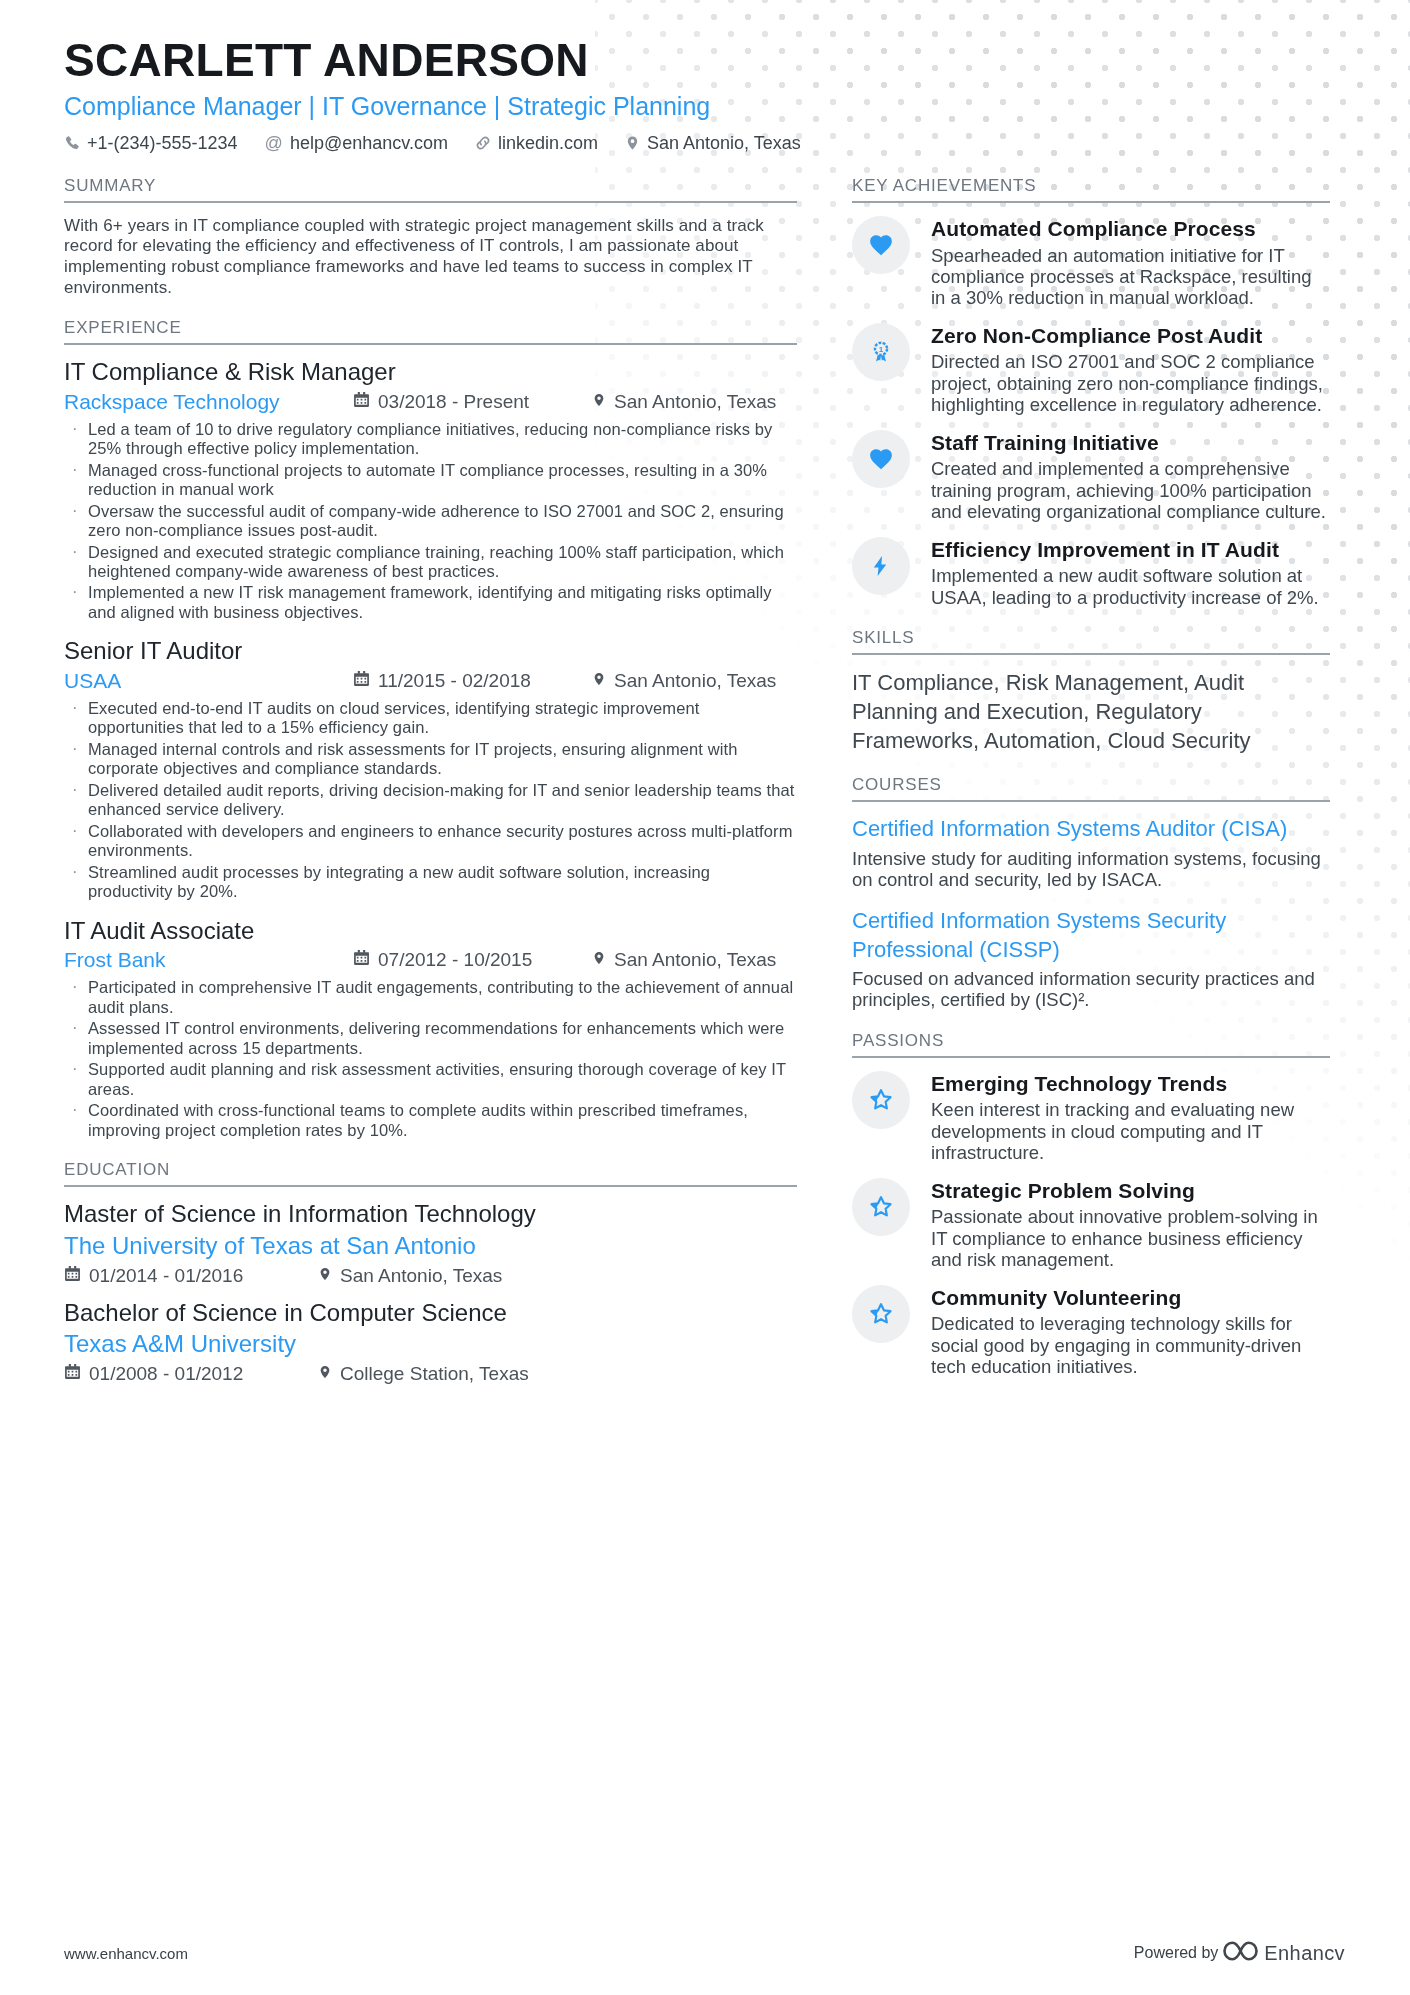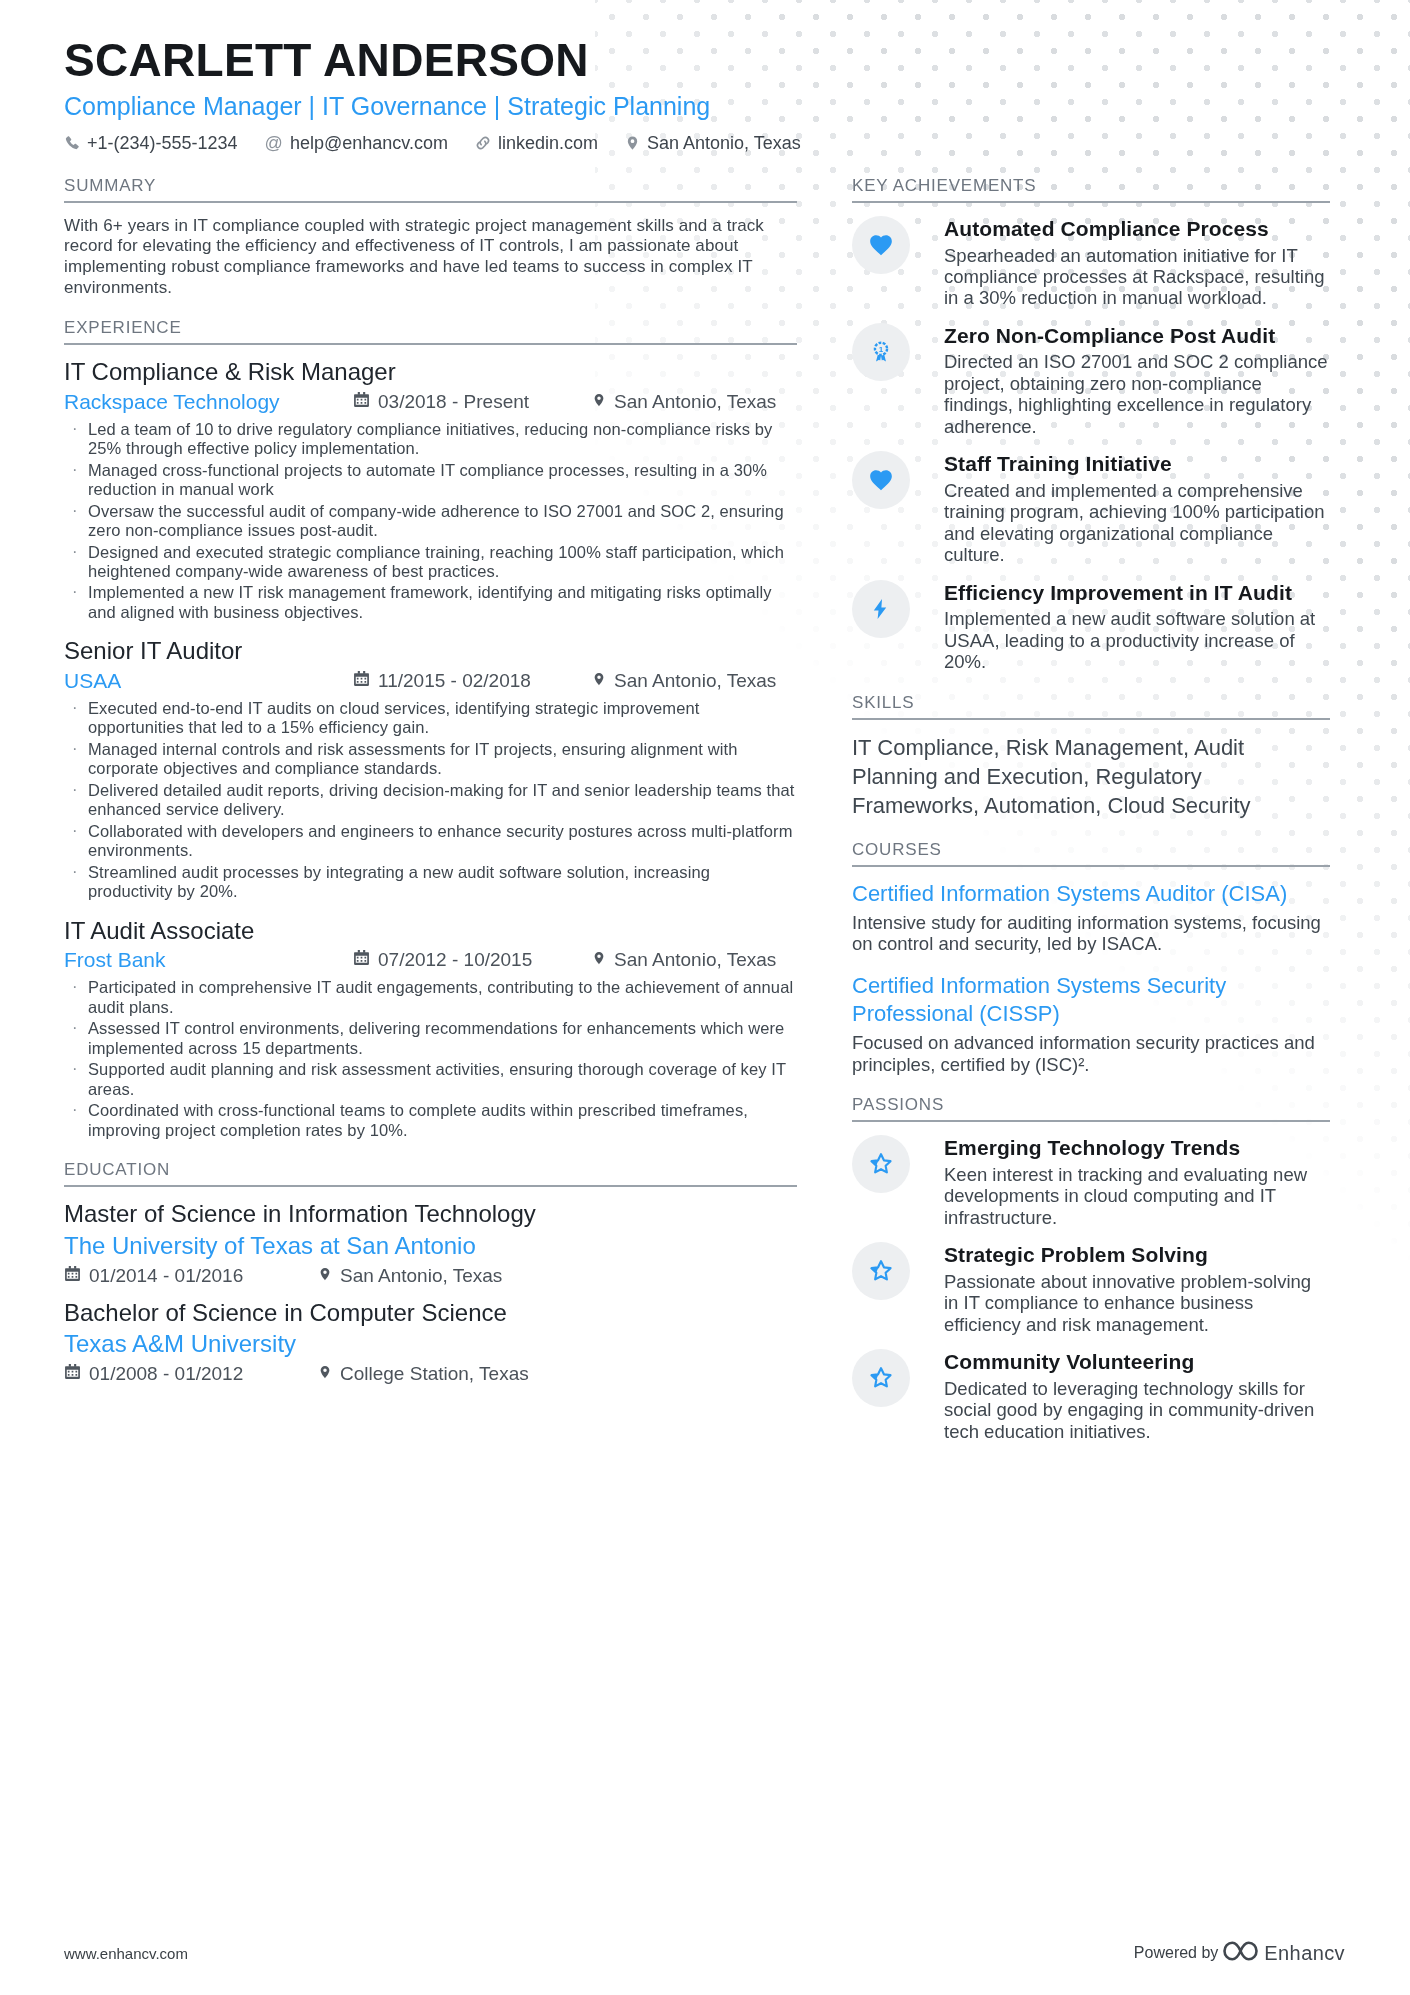--- a/index.html
+++ b/index.html
@@ -55,21 +55,21 @@
   }
   ul.bullets li::before { content:"·"; position:absolute; left:8px; top:-1px; color:#878e96; }
 
   
   .degree { margin-bottom:12px; }
   .school { font-size:24px; font-weight:500; color:#2b9af3; margin-bottom:5px; }
   .edu-meta { display:flex; align-items:center; font-size:19px; color:#4b525a; }
   .edu-date { width:254px; flex:none; }
 
   
-  .ach { display:flex; gap:34px; margin-bottom:14px; }
+  .ach { display:flex; gap:21px; margin-bottom:14px; }
   .ach-icon {
     width:58px; height:58px; flex:none; border-radius:50%; background:#edeff1;
     display:flex; align-items:center; justify-content:center;
   }
   .ach-title { font-size:21px; line-height:1.22; font-weight:600; color:#16191d; margin-bottom:3px; letter-spacing:.1px; }
   .side-text { font-size:18.5px; line-height:1.16; color:#3f474f; }
   .skills-text { font-size:22px; line-height:1.32; color:#3f474f; }
   .course { margin-bottom:17px; }
   .course-title { font-size:22px; line-height:1.28; color:#2b9af3; margin-bottom:4px; }
 
@@ -314,21 +314,21 @@
           </div>
 
           <div class="ach">
             <div class="ach-icon">
               <svg width="24" height="24" viewBox="0 0 24 24">
                   <path fill="#2b9af3" d="M13 2 4.8 13.4h4.7L8.6 22l8.6-11.6h-4.8L13 2z"></path>
                 </svg>
             </div>
             <div>
               <div class="ach-title">Efficiency Improvement in IT Audit</div>
-              <div class="side-text">Implemented a new audit software solution at USAA, leading to a productivity increase of 20%.</div>
+              <div class="side-text">Implemented a new audit software solution at USAA, leading to a productivity increase of 2%.</div>
             </div>
           </div>
         </div>
 
         <div class="sec">
           <div class="sec-label">SKILLS</div>
           <p class="skills-text">IT Compliance, Risk Management, Audit Planning and Execution, Regulatory Frameworks, Automation, Cloud Security</p>
         </div>
 
         <div class="sec">

